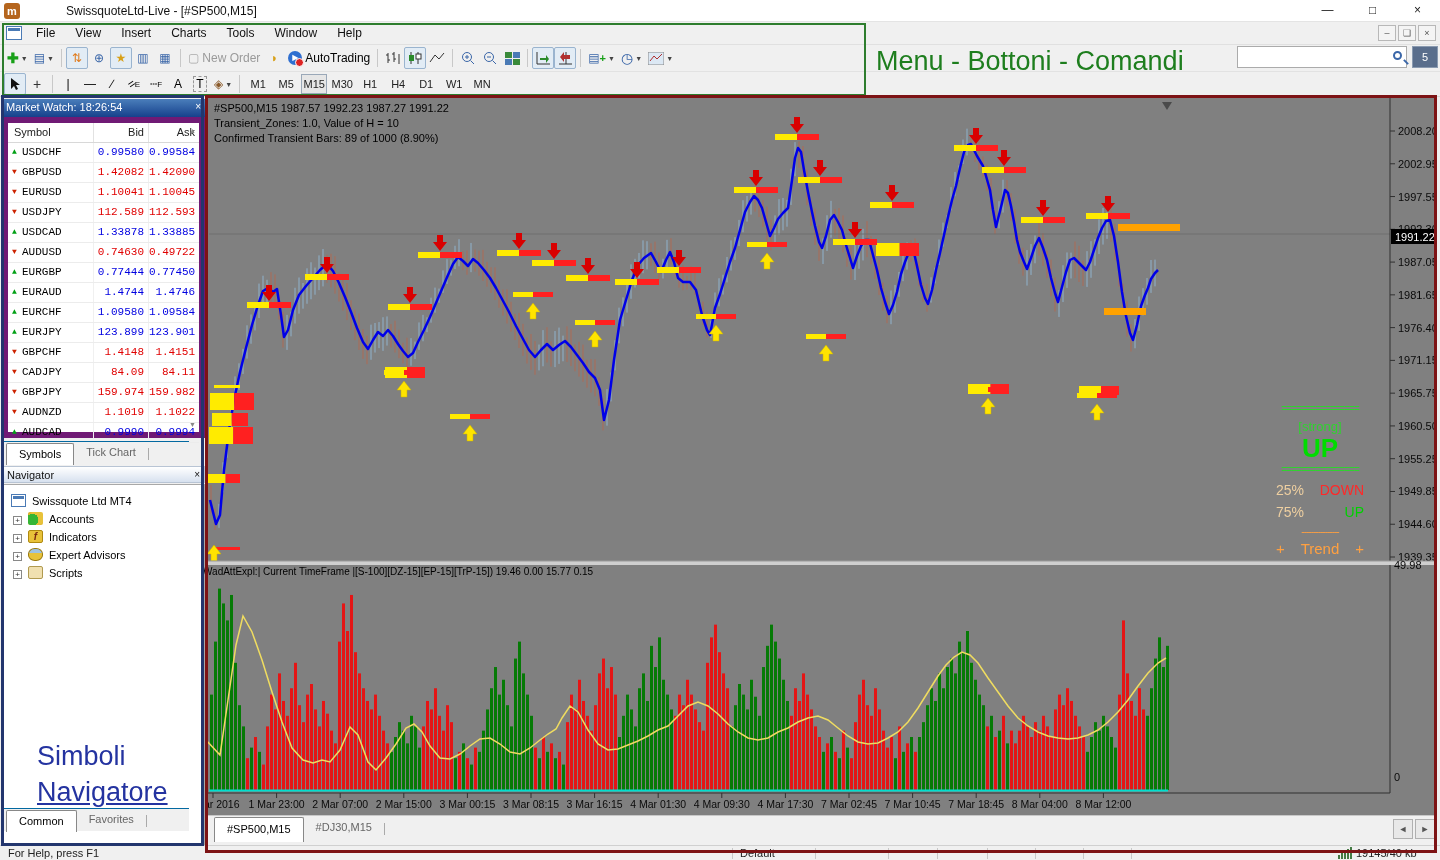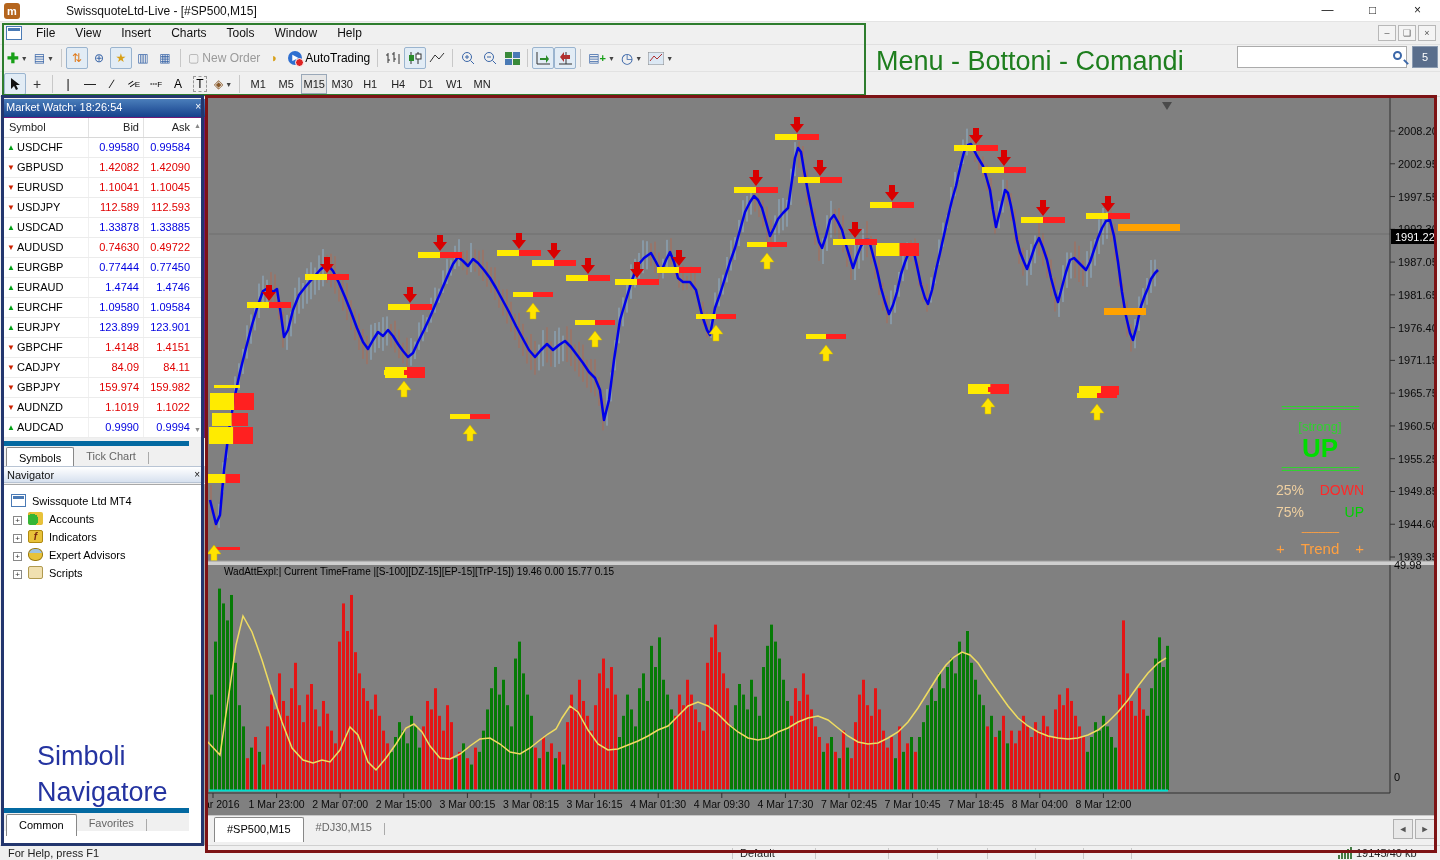--- a/index.html
+++ b/index.html
@@ -55,55 +55,55 @@
   .ann-red { left:205px; top:95px; width:1232px; height:758px; border:3px solid #7d1315; }
   .note-green { position:absolute; left:876px; top:46px; font-size:27px; color:#1e7e1e; z-index:55; }
   .note-blue { position:absolute; left:34px; z-index:55; font-size:27px; color:#2433a0; }
   .note-red { position:absolute; left:683px; top:470px; font-size:28px; color:#8a1717; z-index:55; pointer-events:none; }
 
   
   .leftcol { position:absolute; left:0; top:97px; width:207px; height:748px; background:#f0f0f0; }
   .panel-header-active { position:absolute; left:2px; width:203px; height:18px; background:linear-gradient(#4a7ebb,#16418c); color:#fff; font-size:11px; padding:2px 4px; }
   .panel-header-idle { position:absolute; left:2px; width:203px; height:17px; background:linear-gradient(#ffffff,#d7e1ef); color:#111; font-size:11px; padding:2px 4px; border:1px solid #b8c4d4; }
   .panel-x { position:absolute; right:4px; top:2px; font-size:10px; color:inherit; }
-  .mw-body { position:absolute; left:2px; top:20px; width:203px; height:321px; background:#fff; border:1px solid #701a75; }
+  .mw-body { position:absolute; left:2px; top:20px; width:203px; height:321px; background:#fff; border:6px solid #701a75; }
   .mw-colhead { display:flex; height:20px; border-bottom:1px solid #d8d8d8; font-size:11px; color:#222; }
   .mw-colhead .c1 { width:86px; padding:3px 0 0 6px; border-right:1px solid #e2e2e2; }
   .mw-colhead .c2 { width:55px; padding:3px 4px 0 0; text-align:right; border-right:1px solid #e2e2e2; }
   .mw-colhead .c3 { width:50px; padding:3px 4px 0 0; text-align:right; }
-  .mw-row { display:flex; height:20px; border-bottom:1px solid #ececec; }
+  .mw-row { display:flex; height:20px; border-bottom:1px solid #ececec;font-family:Liberation Mono, monospace; }
   .mw-row .c1 { width:86px; padding:3px 0 0 4px; border-right:1px solid #f0f0f0; color:#000; }
   .mw-row .c2 { width:55px; padding:3px 4px 0 0; text-align:right; border-right:1px solid #f0f0f0; }
   .mw-row .c3 { width:50px; padding:3px 4px 0 0; text-align:right; }
   .mw-row.up .c2, .mw-row.up .c3 { color:#0000e0; }
   .mw-row.down .c2, .mw-row.down .c3 { color:#e00000; }
   .dir { display:inline-block; width:10px; font-size:8px; vertical-align:1px; }
   .mw-row.up .dir::before { content:"▲"; color:#00a014; }
   .mw-row.down .dir::before { content:"▼"; color:#cc2200; }
   .scroll-hint { position:absolute; right:3px; font-size:7px; color:#888; }
 
-  .tabs-strip { position:absolute; left:2px; width:187px; height:23px; background:#f0f0f0; border-top:5px solid #0369a1; display:flex; padding-left:4px;text-align:right; }
+  .tabs-strip { position:absolute; left:2px; width:187px; height:23px; background:#f0f0f0; border-top:1px solid #0369a1; display:flex; padding-left:4px;text-align:right; }
   .ftab { height:22px; padding:4px 12px 0 12px; font-size:11px; color:#666; }
   .ftab.active { background:#fff; border:1px solid #888; border-bottom:none; border-radius:2px 2px 0 0; color:#000; margin-top:1px; }
   .ftab-div { width:1px; height:12px; background:#aaa; margin-top:6px; }
   .tree-row { display:flex; align-items:flex-end; height:18px; font-size:11px; color:#000; }
   .expander { width:9px; height:9px; border:1px solid #888; background:#fff; font-size:8px; line-height:7px; text-align:center; color:#333; margin:0 6px 0 10px; }
   .tree-icon { width:15px; height:13px; margin-right:6px; border-radius:2px; }
   .icon-mt4 { width:15px; height:13px; margin:0 6px 0 8px; background:#fff; border:1px solid #4a7ab5; position:relative; }
   .icon-mt4::after { content:""; position:absolute; left:1px; top:1px; width:11px; height:3px; background:#4a7ab5; }
   .icon-accounts { background:radial-gradient(circle at 30% 60%, #35b535 45%, transparent 46%), radial-gradient(circle at 65% 40%, #e8c23a 55%, #c89a18 100%); }
   .icon-indicators { background:#e8c23a; border:1px solid #b08a10; color:#7a2810; font-style:italic; font-weight:bold; font-size:10px; text-align:center; line-height:11px; }
   .icon-ea { background:linear-gradient(#9ec2e0 40%, #e8c23a 40%); border:1px solid #9a7a10; border-radius:45%; }
   .icon-scripts { background:#f0e0b0; border:1px solid #b09a50; }
 
   
   #chart-svg { position:absolute; left:207px; top:97px; z-index:5; }
   .chart-overlay { position:absolute; z-index:20; pointer-events:none; }
   .chart-head { left:214px; top:101px; font-size:11px; color:#000; line-height:15px; }
-  .ind-head { left:224px; top:566px; font-size:10px; color:#000; }
+  .ind-head { left:203px; top:566px; font-size:10px; color:#000; }
   .trend-panel { left:1276px; top:404px; width:88px; text-align:center; line-height:1; }
   .tp-sep-g { color:#2fd32f; font-size:10px; letter-spacing:-1px; white-space:nowrap; overflow:hidden; }
   .tp-strong { color:#2fd32f; font-size:13px; margin:6px 0 2px 0; }
   .tp-up { color:#00dd00; font-size:26px; font-weight:bold; margin:2px 0 4px 0; }
   .tp-row { display:flex; justify-content:space-between; font-size:14px; margin-top:8px; }
   .tp-pct { color:#eecfa0; }
   .tp-down-l { color:#ff2828; }
   .tp-up-l { color:#00d000; }
   .tp-sep-o { color:#ffa040; font-size:10px; letter-spacing:-1px; white-space:nowrap; overflow:hidden; margin-top:8px; }
   .tp-trend { display:flex; justify-content:space-between; color:#ffa040; font-size:15px; margin-top:4px; }
@@ -441,21 +441,21 @@
         <span class="expander">+</span>
         <span class="tree-icon icon-ea"></span>
         <span>Expert Advisors</span>
       </div>
       <div class="tree-row">
         <span class="expander">+</span>
         <span class="tree-icon icon-scripts"></span>
         <span>Scripts</span>
       </div>
       <div class="note-blue" style="top:256px;position:absolute;">Simboli</div>
-      <div class="note-blue" style="top:292px;position:absolute;">Navigatore</div>
+      <div class="note-blue" style="top:292px;position:absolute;text-decoration:underline;">Navigatore</div>
     </div>
     <div class="tabs-strip" style="top:711px">
       <span class="ftab active">Common</span>
       <span class="ftab">Favorites</span>
       <span class="ftab-div"></span>
     </div>
   </div>
 
   <svg id="chart-svg" width="1230" height="718" viewBox="0 0 1230 718">
       <rect x="0" y="0" width="1230" height="718" fill="#808080"></rect>
@@ -869,20 +869,25 @@
       <line x1="705.6" y1="696" x2="705.6" y2="701" stroke="#303030"></line>
       <text x="705.6" y="711" fill="#0a0a0a" font-size="10.5" font-family="Liberation Sans, sans-serif" text-anchor="middle">7 Mar 10:45</text>
       <line x1="769.2" y1="696" x2="769.2" y2="701" stroke="#303030"></line>
       <text x="769.2" y="711" fill="#0a0a0a" font-size="10.5" font-family="Liberation Sans, sans-serif" text-anchor="middle">7 Mar 18:45</text>
       <line x1="832.8000000000002" y1="696" x2="832.8000000000002" y2="701" stroke="#303030"></line>
       <text x="832.8000000000002" y="711" fill="#0a0a0a" font-size="10.5" font-family="Liberation Sans, sans-serif" text-anchor="middle">8 Mar 04:00</text>
       <line x1="896.4000000000001" y1="696" x2="896.4000000000001" y2="701" stroke="#303030"></line>
       <text x="896.4000000000001" y="711" fill="#0a0a0a" font-size="10.5" font-family="Liberation Sans, sans-serif" text-anchor="middle">8 Mar 12:00</text>
     </svg>
 
+  <div class="chart-overlay chart-head">
+    <div>#SP500,M15  1987.57 1992.23 1987.27 1991.22</div>
+    <div>Transient_Zones: 1.0, Value of H = 10</div>
+    <div>Confirmed Transient Bars: 89 of 1000 (8.90%)</div>
+  </div>
   <div class="chart-overlay ind-head">WadAttExpl:| Current TimeFrame |[S-100][DZ-15][EP-15][TrP-15]) 19.46 0.00 15.77 0.15</div>
   <div class="chart-overlay trend-panel">
     <div class="tp-sep-g">================</div>
     <div class="tp-strong">[strong]</div>
     <div class="tp-up">UP</div>
     <div class="tp-sep-g">================</div>
     <div class="tp-row">
         <span class="tp-pct">25%</span>
         <span class="tp-down-l">DOWN</span>
       </div>

